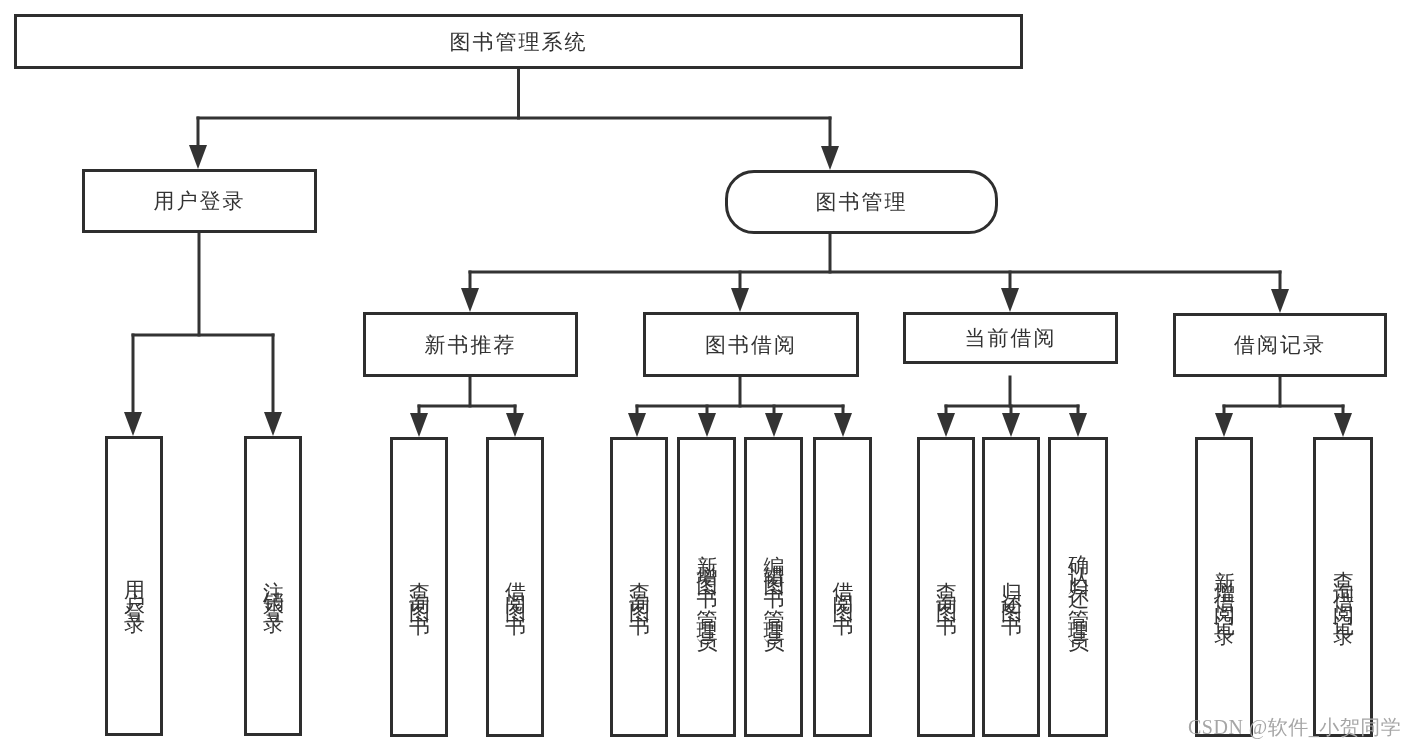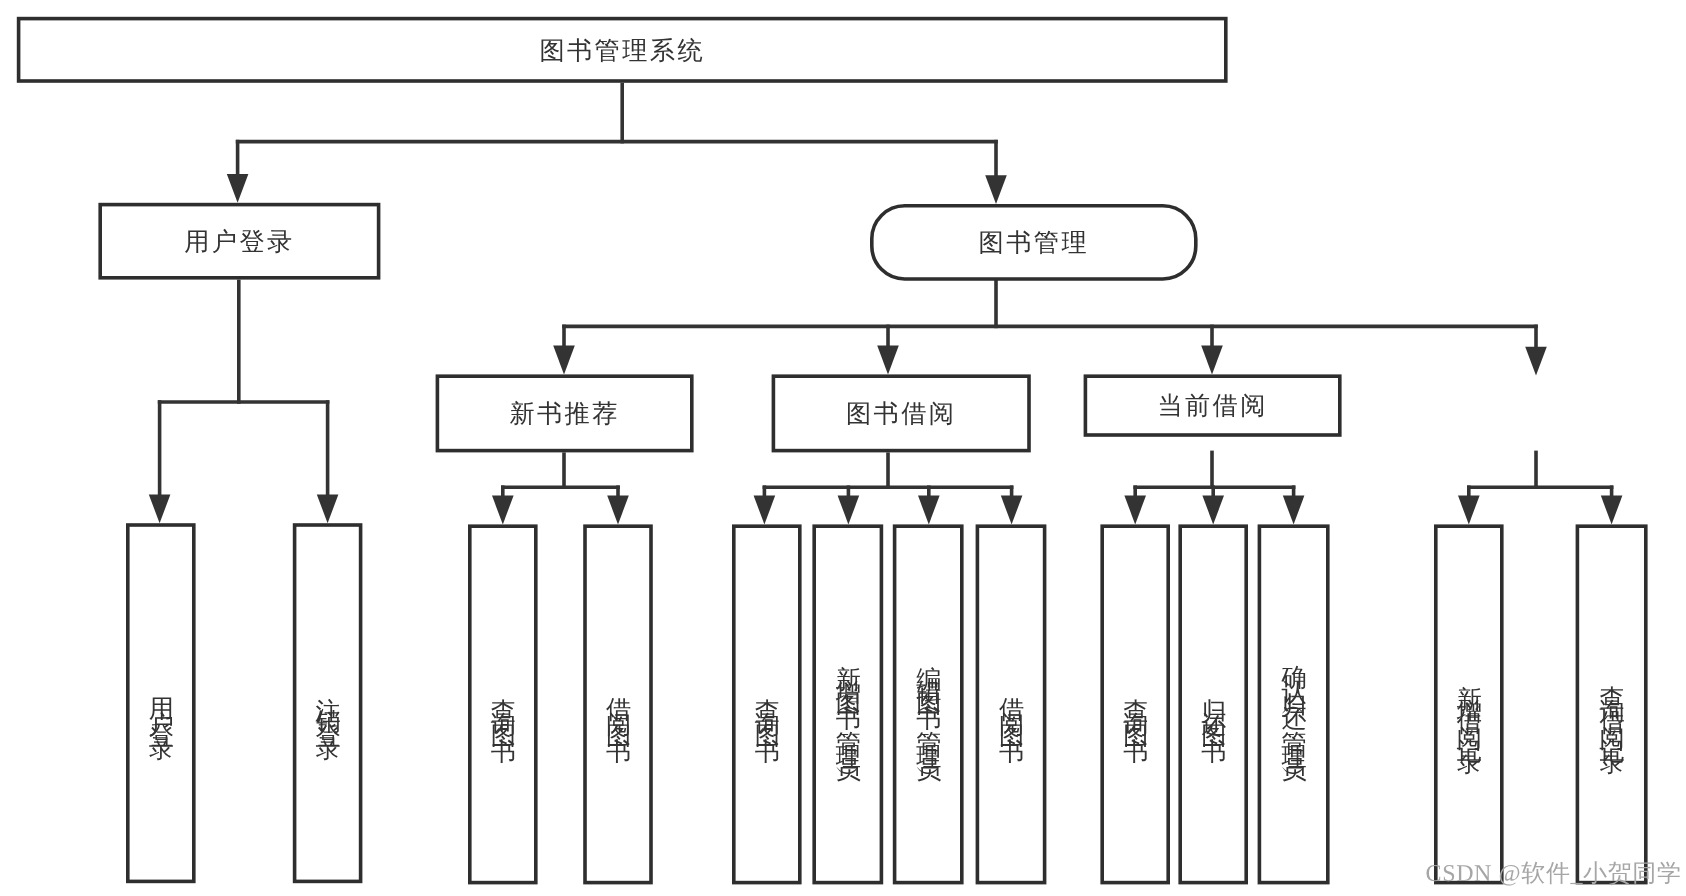--- a/index.html
+++ b/index.html
@@ -167,20 +167,23 @@
 
   <div class="node n-new-rec">
     <span class="hlabel">新书推荐</span>
   </div>
   <div class="node n-book-borrow">
     <span class="hlabel">图书借阅</span>
   </div>
   <div class="node n-current-borrow">
     <span class="hlabel">当前借阅</span>
   </div>
+  <div class="node n-borrow-records">
+    <span class="hlabel">借阅记录</span>
+  </div>
 
   <div class="node leaf l-u1">
     <span class="vlabel">用户登录</span>
   </div>
   <div class="node leaf l-u2">
     <span class="vlabel">注销登录</span>
   </div>
 
   <div class="node leaf l-n1">
     <span class="vlabel">查询图书</span>

